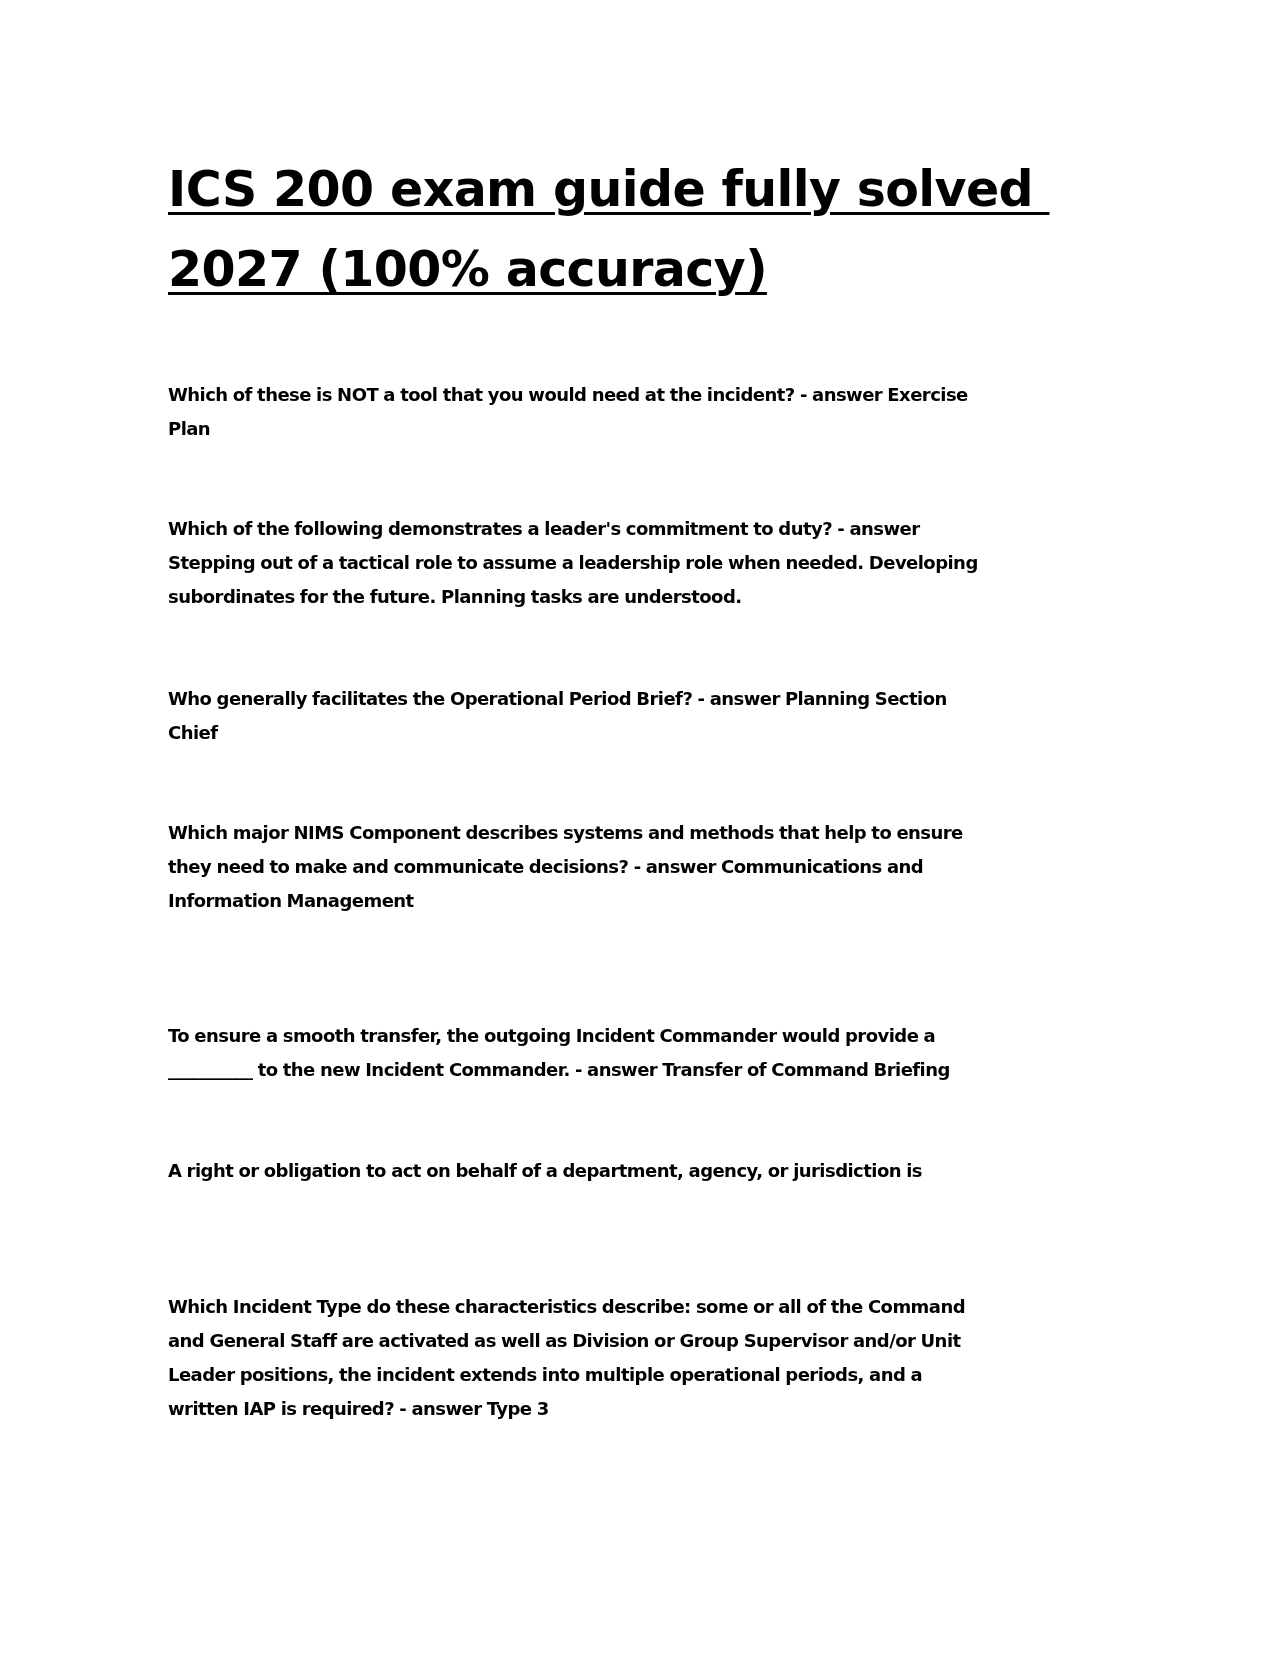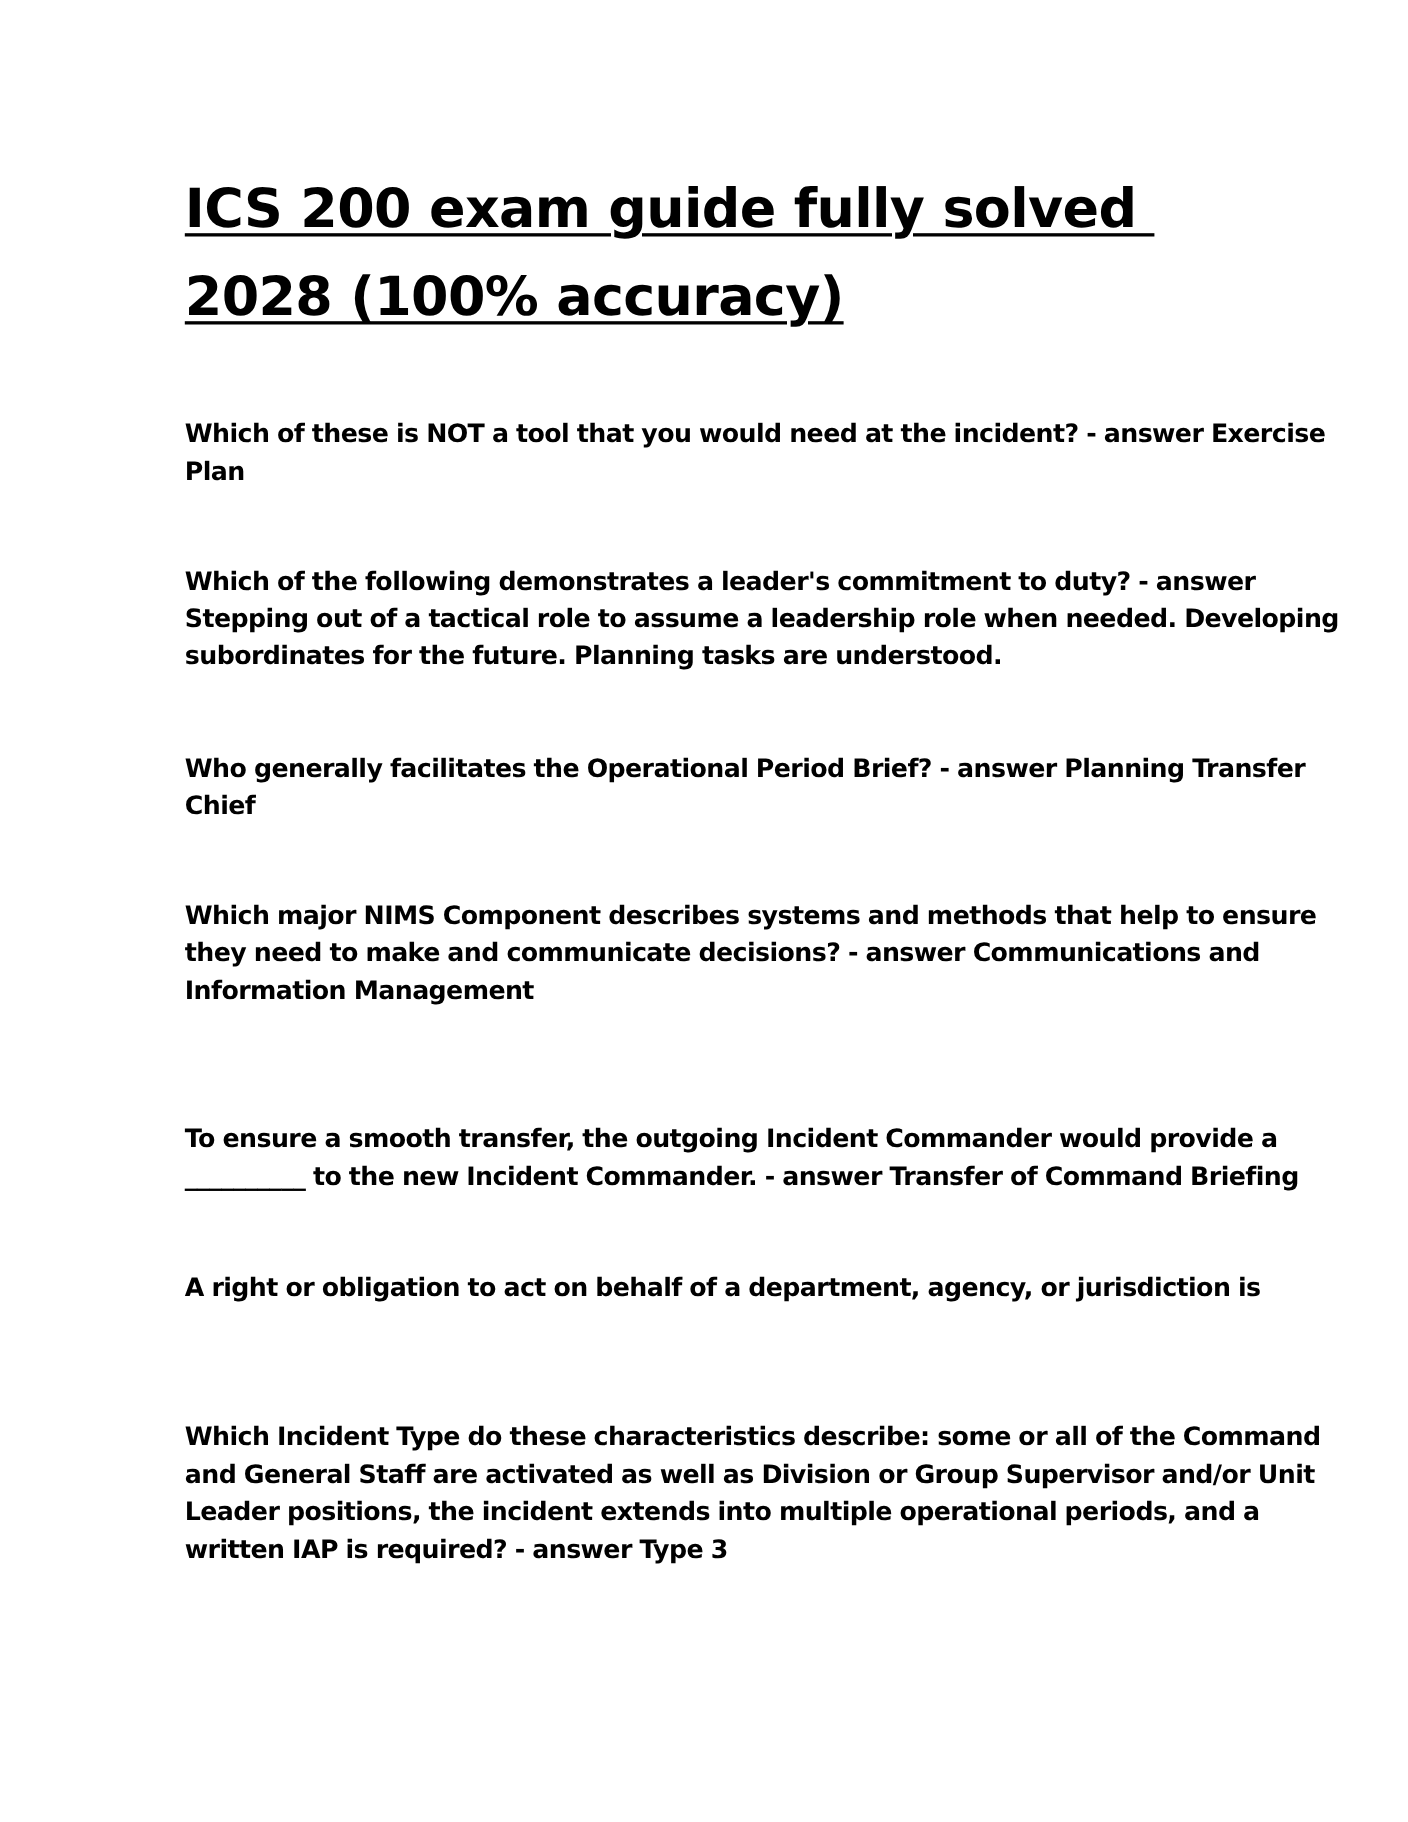--- a/index.html
+++ b/index.html
@@ -41,53 +41,53 @@
       text-decoration: underline;
       text-decoration-thickness: 3px;
       text-underline-offset: 6px;
     }
     .qa {
       position: absolute;
       left: 151px;
       margin: 0;
       font-family: "DejaVu Sans", "Liberation Sans", sans-serif;
       font-weight: bold;
-      font-size: 23px;
+      font-size: 18px;
       line-height: 34px;
       letter-spacing: -0.55px;
       word-spacing: -0.5px;
     }
     .qa-line {
       display: block;
       white-space: pre;
     }
   </style>
 </head>
 <body>
 
 <div class="page">
 
   <h1 class="title">
     <span class="title-line"><span>ICS 200 exam guide fully solved </span></span>
-    <span class="title-line"><span>2028 (100% accuracy)</span></span>
+    <span class="title-line"><span>2027 (100% accuracy)</span></span>
   </h1>
 
   <p class="qa" style="top:378px">
     <span class="qa-line">Which of these is NOT a tool that you would need at the incident? - answer Exercise</span>
     <span class="qa-line">Plan</span>
   </p>
 
   <p class="qa" style="top:512px">
     <span class="qa-line">Which of the following demonstrates a leader's commitment to duty? - answer</span>
     <span class="qa-line">Stepping out of a tactical role to assume a leadership role when needed. Developing</span>
     <span class="qa-line">subordinates for the future. Planning tasks are understood.</span>
   </p>
 
   <p class="qa" style="top:682px">
-    <span class="qa-line">Who generally facilitates the Operational Period Brief? - answer Planning Transfer</span>
+    <span class="qa-line">Who generally facilitates the Operational Period Brief? - answer Planning Section</span>
     <span class="qa-line">Chief</span>
   </p>
 
   <p class="qa" style="top:816px">
     <span class="qa-line">Which major NIMS Component describes systems and methods that help to ensure</span>
     <span class="qa-line">they need to make and communicate decisions? - answer Communications and</span>
     <span class="qa-line">Information Management</span>
   </p>
 
   <p class="qa" style="top:1019px">

